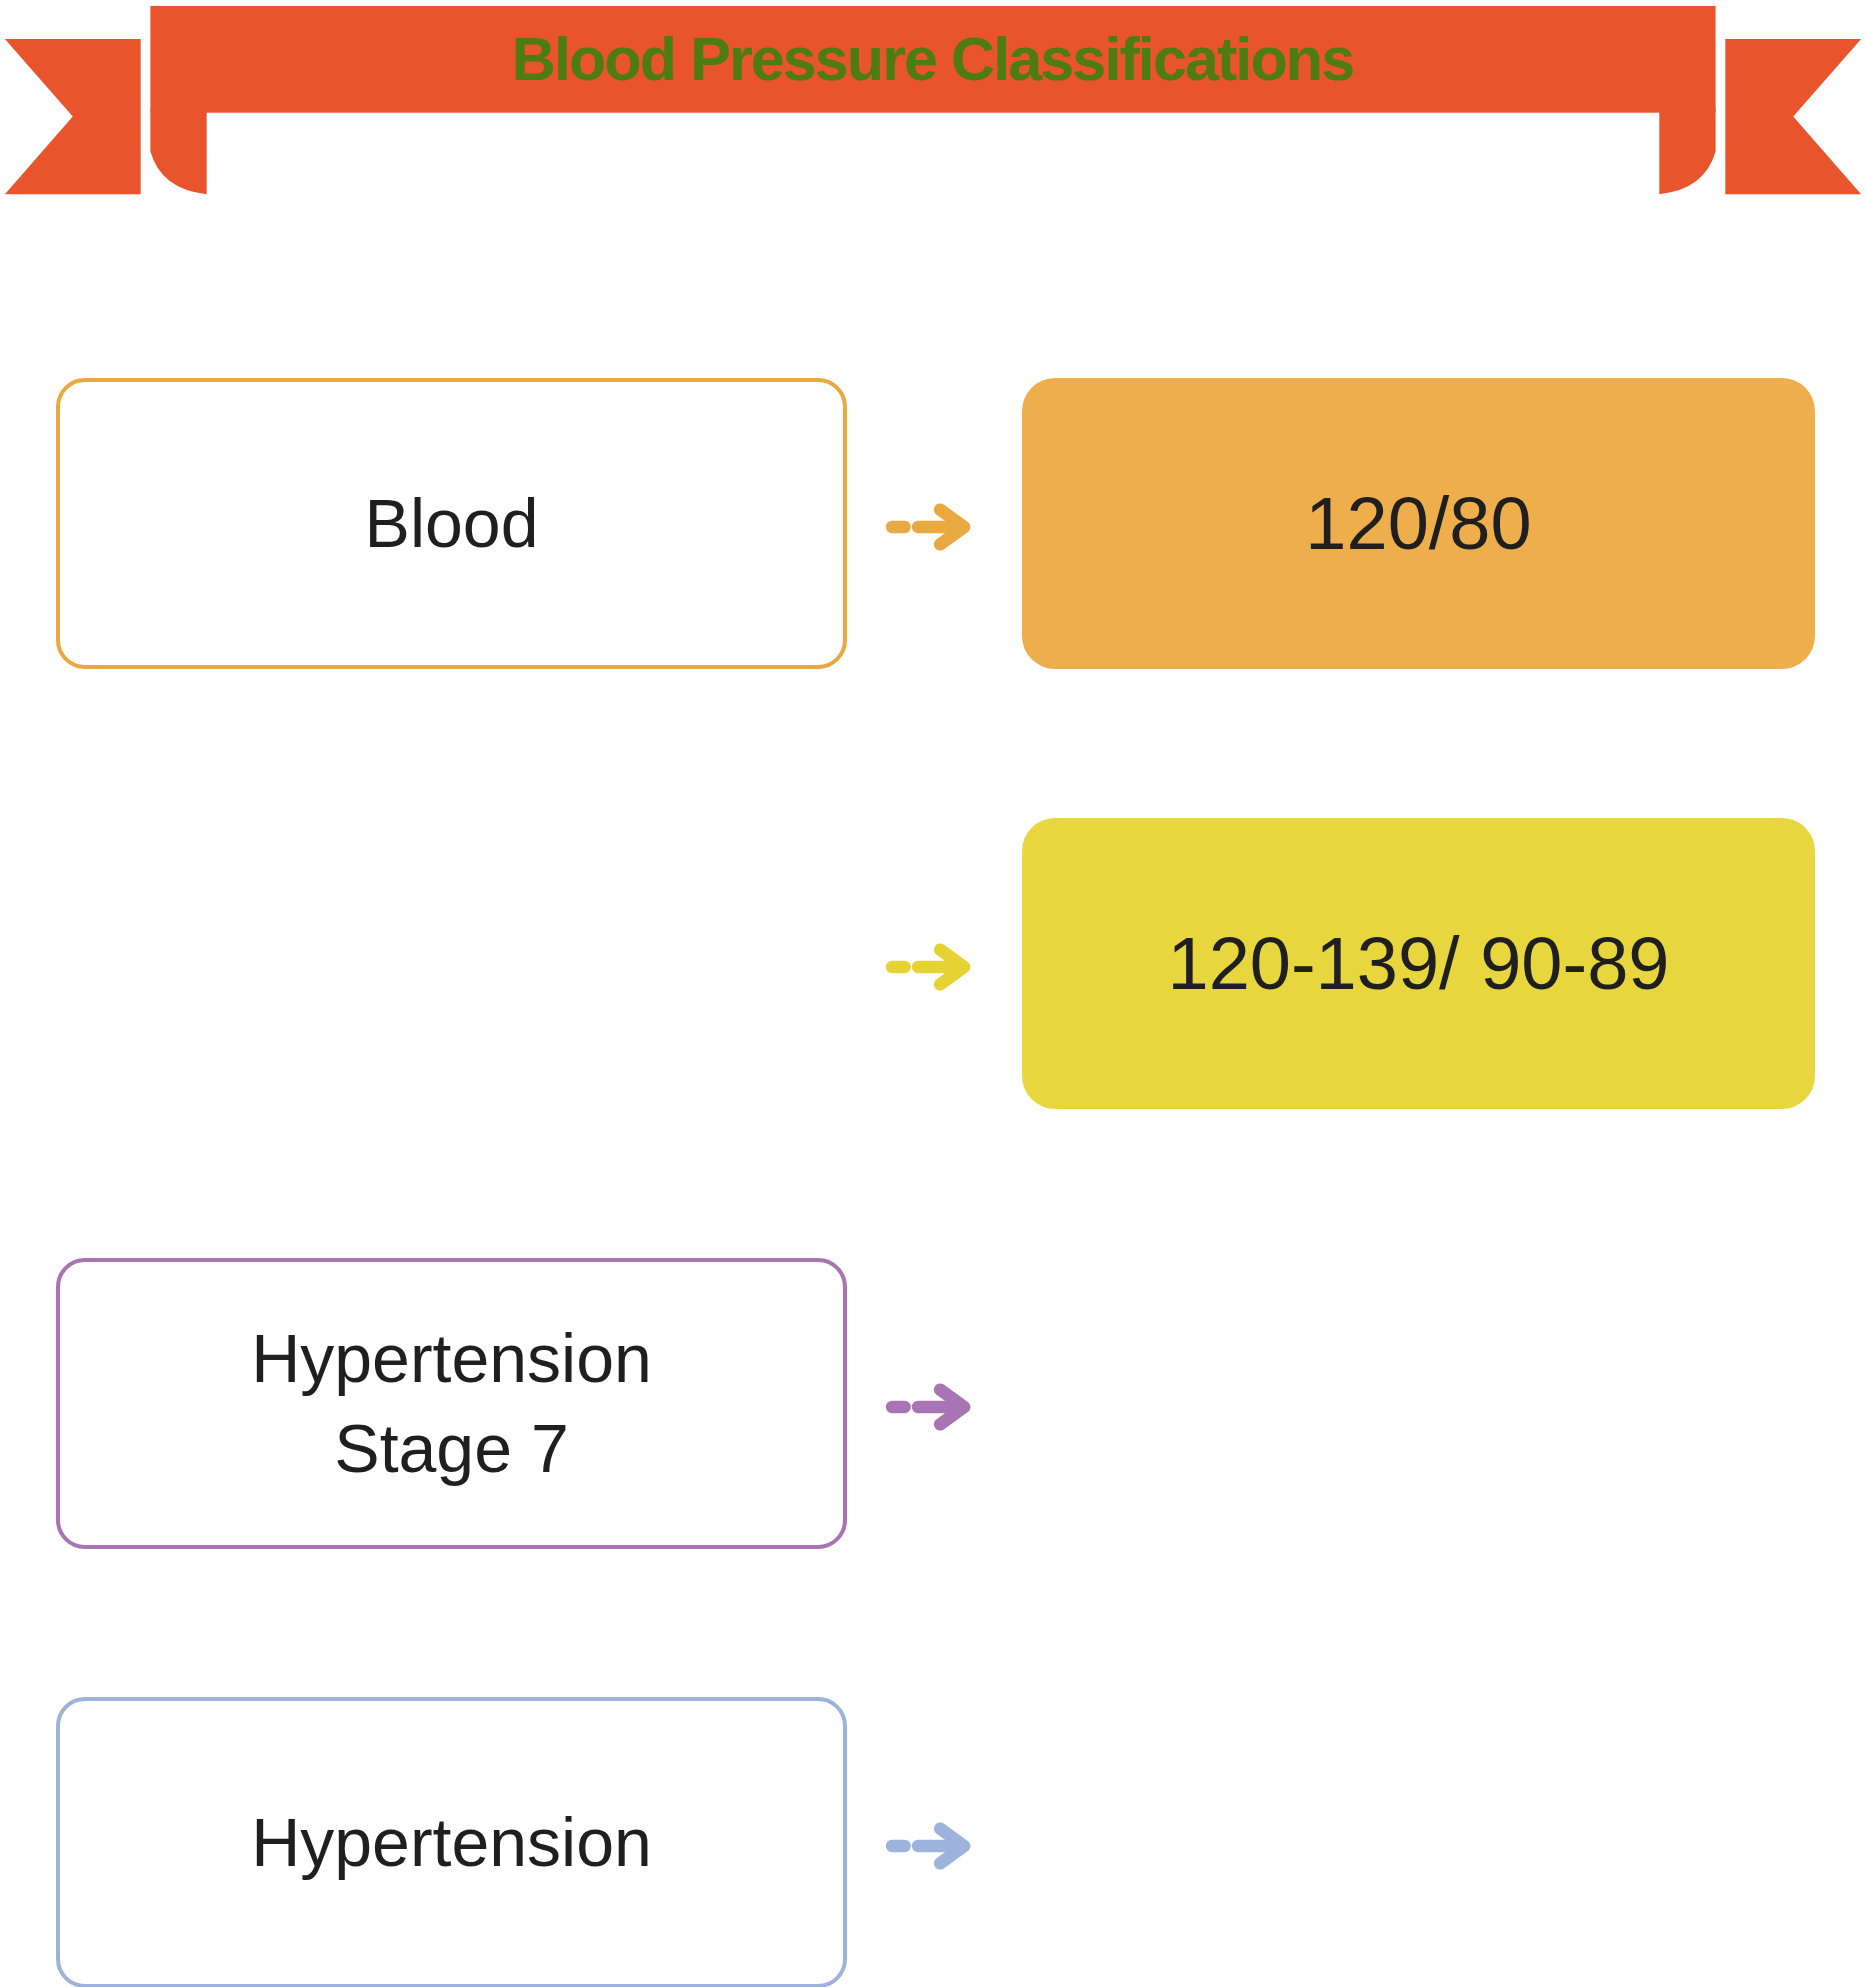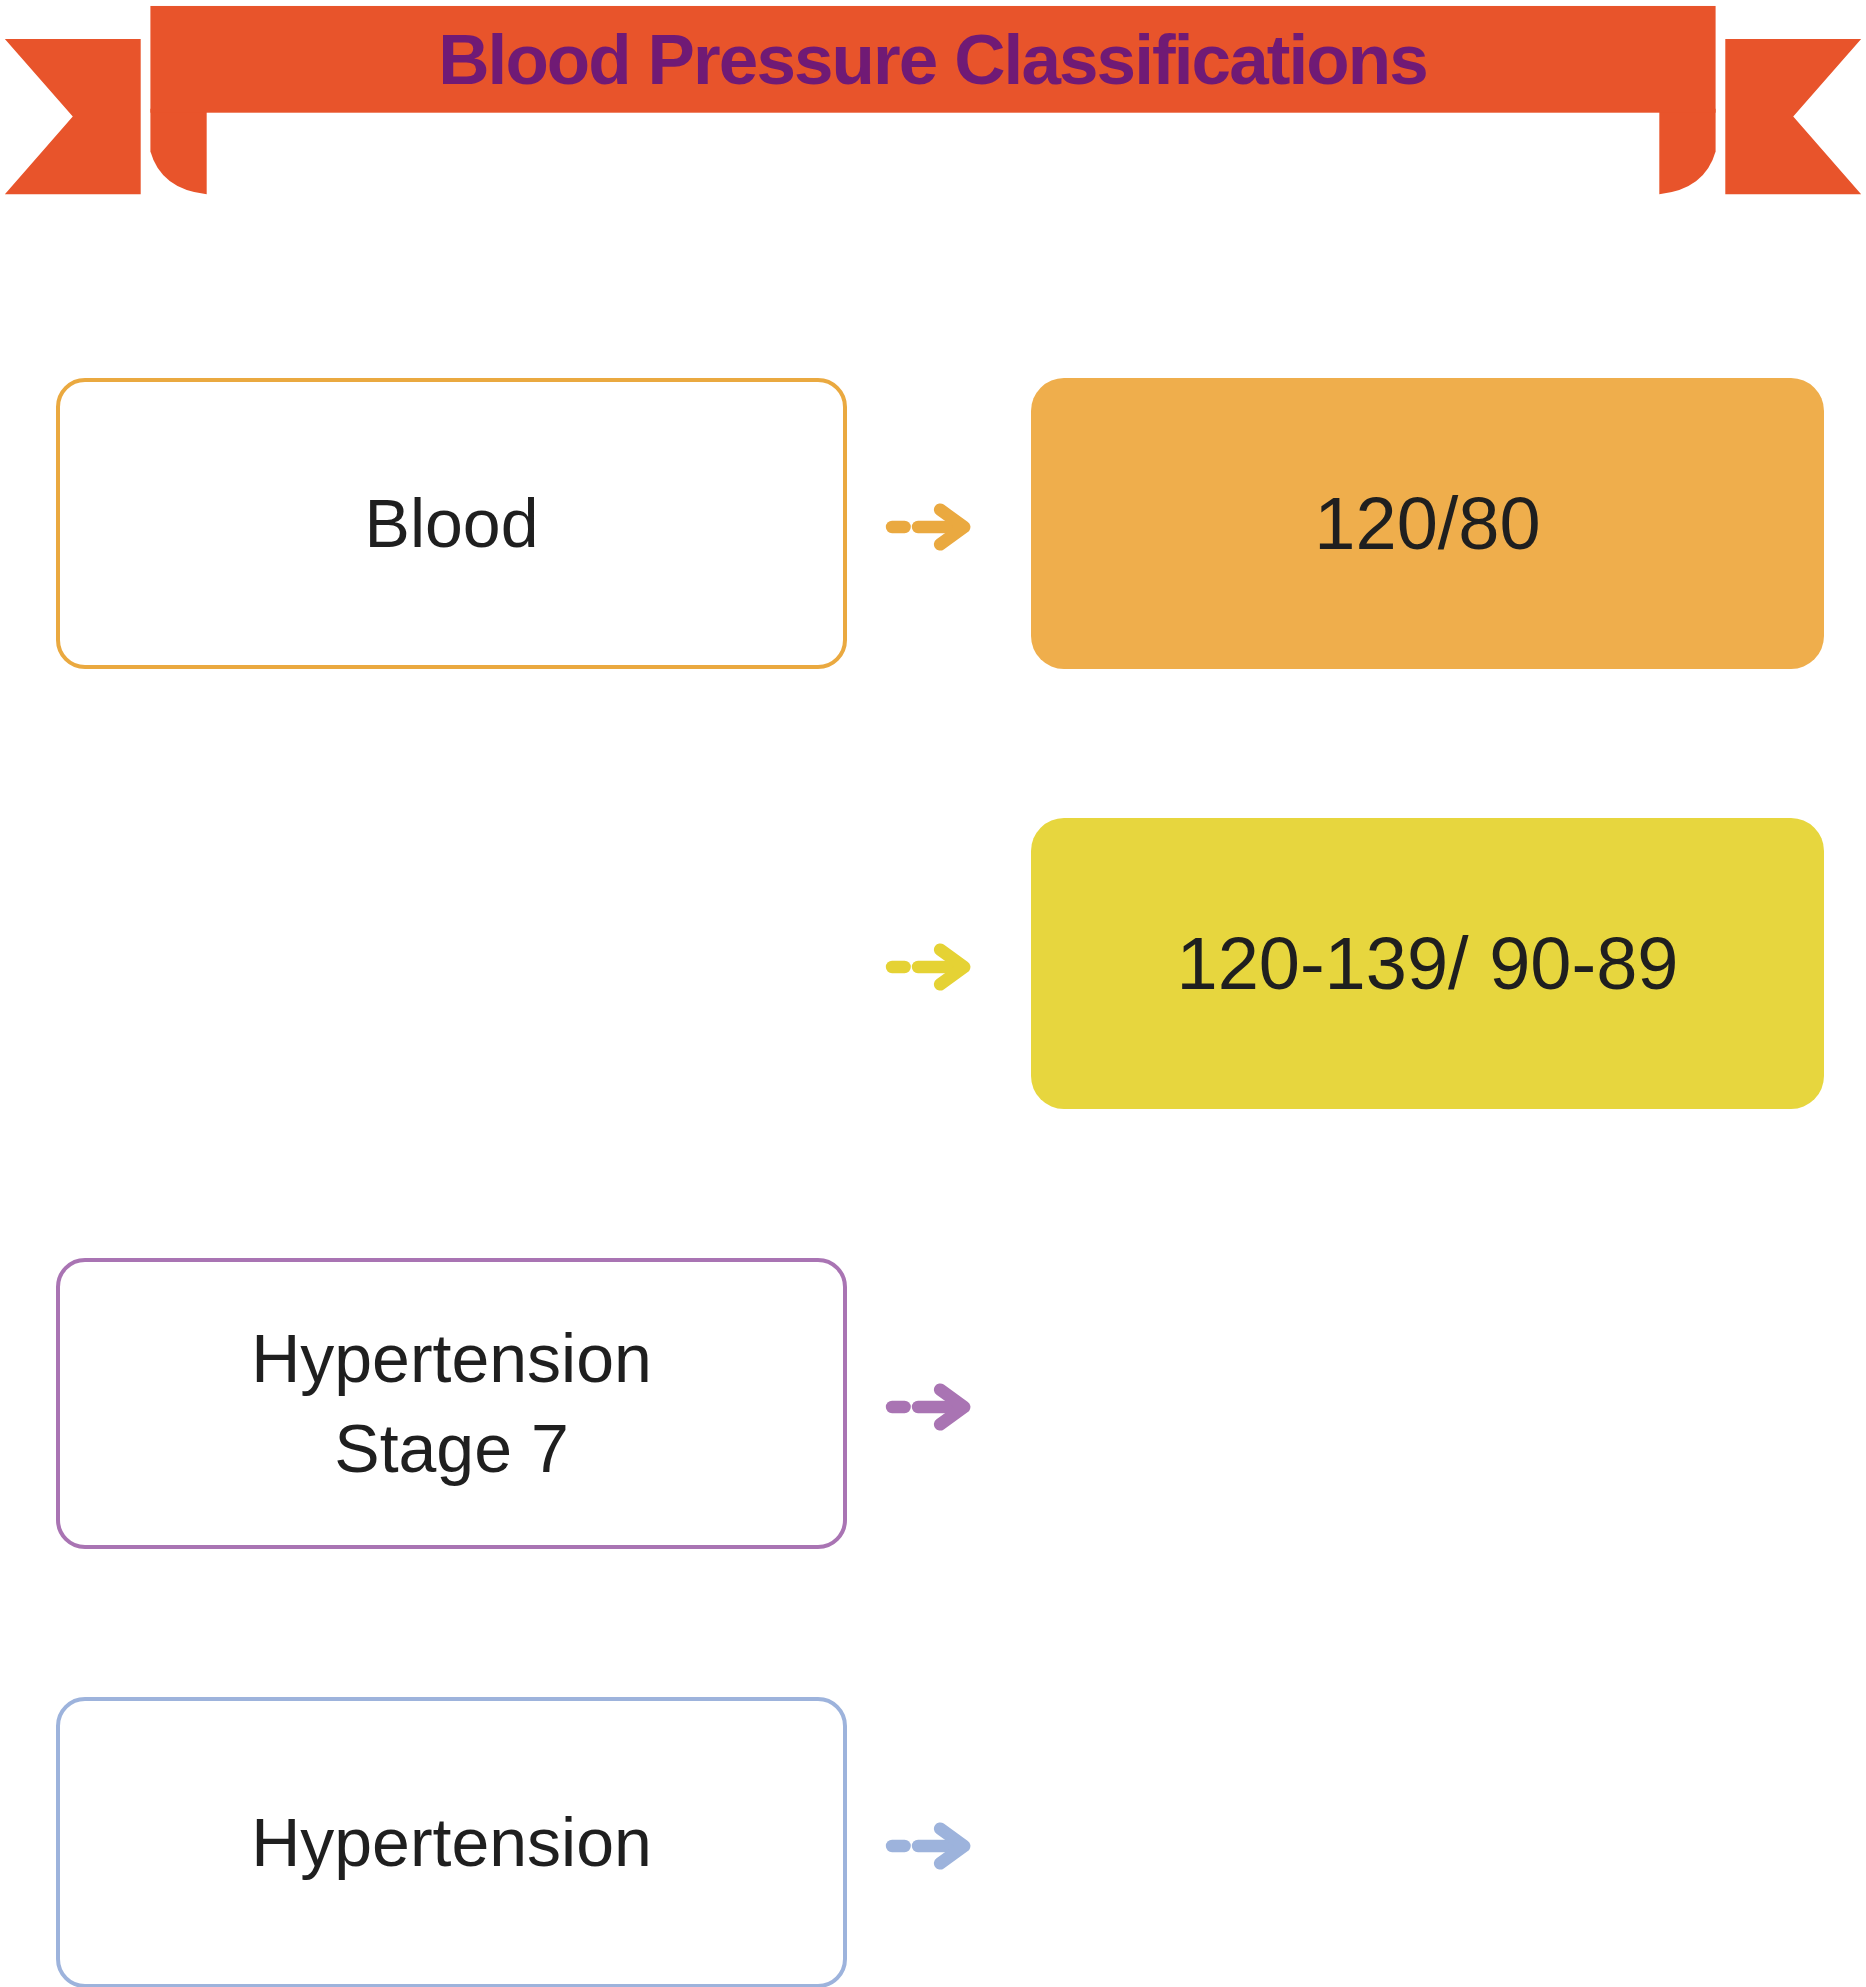--- a/index.html
+++ b/index.html
@@ -6,41 +6,41 @@
   .canvas{
     position:relative;width:1866px;height:1987px;background:#ffffff;overflow:hidden;
     font-family:"Liberation Sans", sans-serif;
   }
   
   .ribbon-wrap{position:absolute;top:0;left:0;width:1866px;height:206px;}
   .ribbon-svg{position:absolute;top:0;left:0;width:1866px;height:206px;display:block;}
   .ribbon-title{
     position:absolute;left:150px;top:5.8px;width:1565px;height:107px;
     display:flex;align-items:center;justify-content:center;
-    color:#701a75;font-size:71px;font-weight:bold;letter-spacing:-1.9px;white-space:nowrap;
+    color:#4d7c0f;font-size:61px;font-weight:bold;letter-spacing:-1.9px;white-space:nowrap;
   }
   
   .row{position:absolute;left:0;width:1866px;height:291px;}
   .row.r0{top:378px;} .row.r1{top:818px;} .row.r2{top:1258px;} .row.r3{top:1697px;}
   .label-box{
     position:absolute;left:56px;top:0;width:791px;height:291px;box-sizing:border-box;
     background:#ffffff;border:4.9px solid var(--accent);border-radius:29px;
     display:flex;flex-direction:column;align-items:center;justify-content:center;
     font-size:68px;color:#1f1f1f;line-height:1.32;text-align:center;
   }
   .arrow{
     position:absolute;left:885px;top:50%;transform:translateY(-44%);
     width:93px;height:50px;color:var(--accent);
   }
   .arrow svg{display:block;width:93px;height:50px;}
   .value-box{
     position:absolute;left:1022px;top:0;width:793px;height:291px;box-sizing:border-box;
     background:var(--fill);border-radius:33px;
     display:flex;align-items:center;justify-content:center;
-    font-size:74px;color:#1f1f1f;white-space:nowrap;margin-left:9px;
+    font-size:74px;color:#1f1f1f;white-space:nowrap;
   }
 </style>
 </head>
 <body>
 
 <div class="canvas">
 
   <div class="ribbon-wrap">
     <svg class="ribbon-svg" viewBox="0 0 1923 212">
       <path fill="var(--ribbon)" d="M5,40 L145,40 L145,200 L5,200 L75,120 Z"></path>

